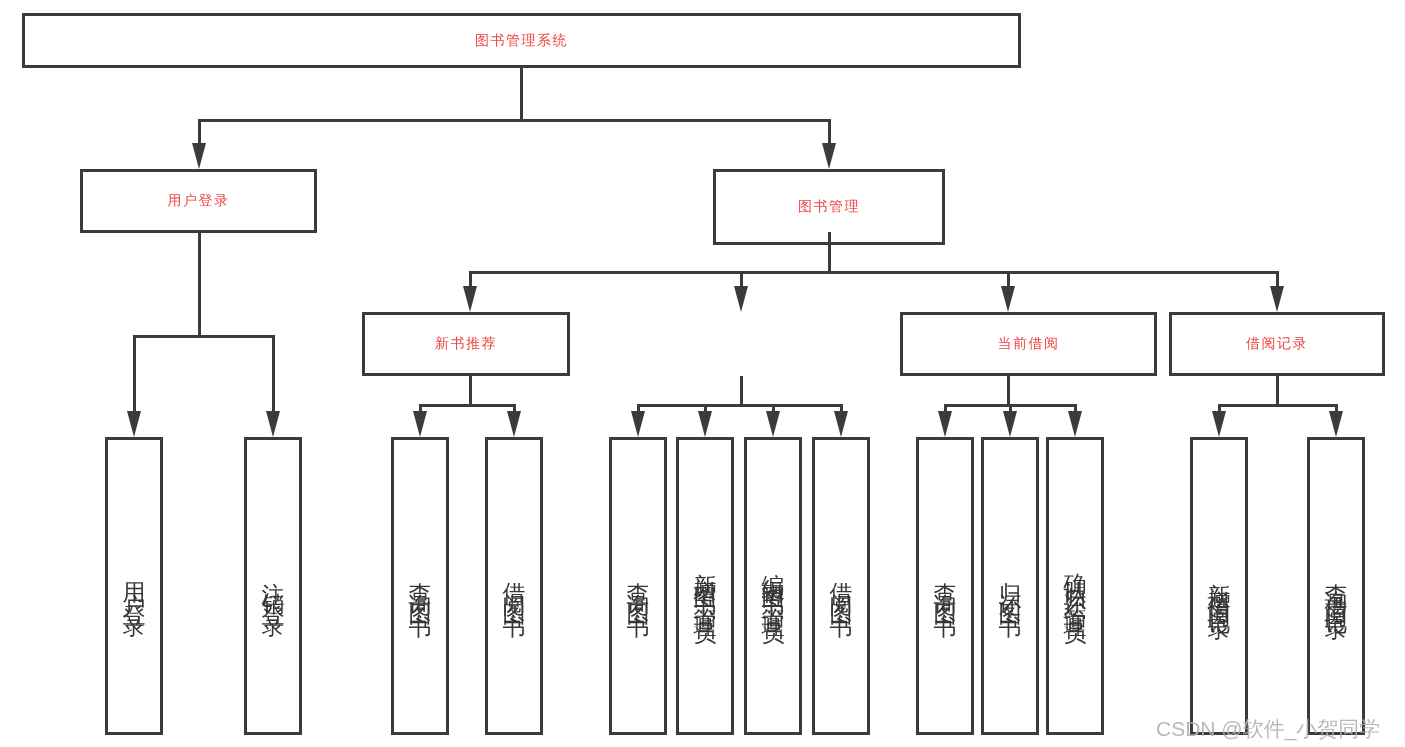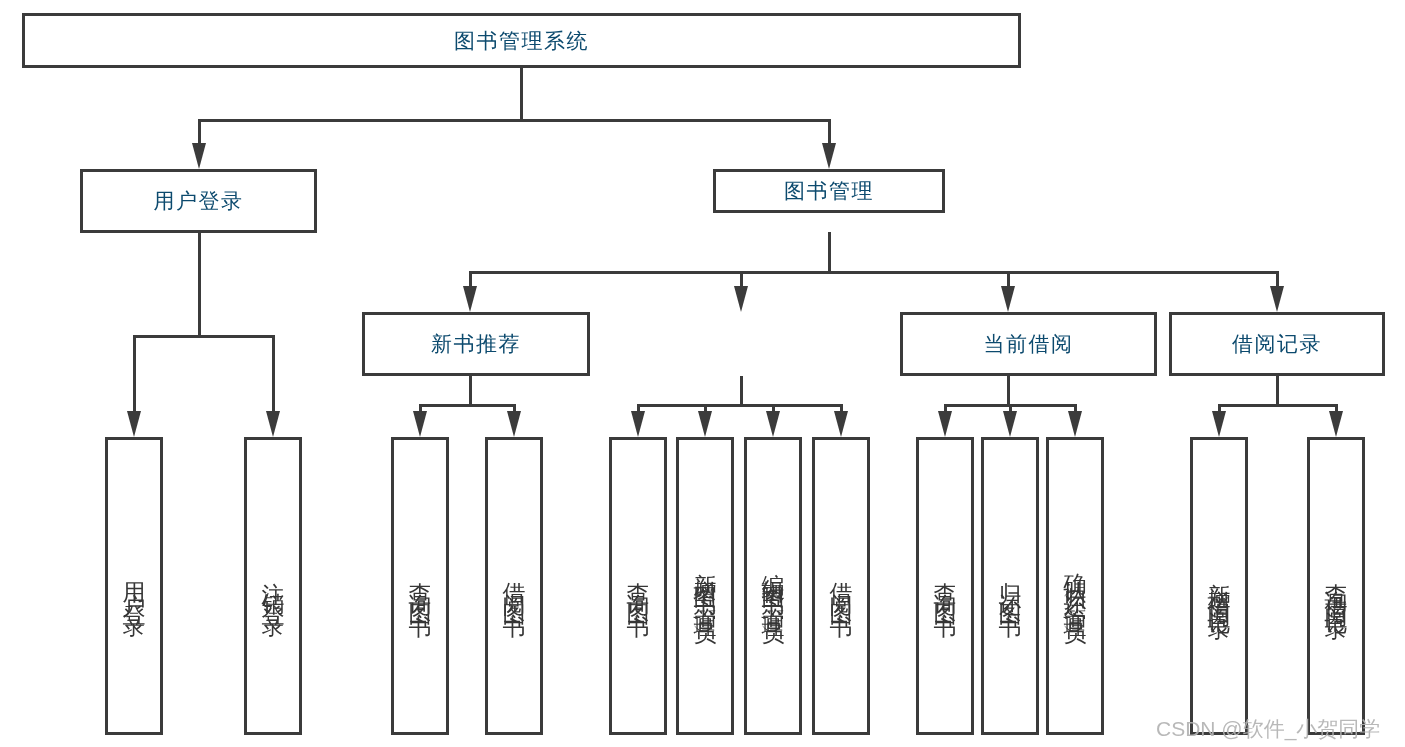--- a/index.html
+++ b/index.html
@@ -4,21 +4,21 @@
 <style>
   html,body { margin:0; padding:0; background:#ffffff; }
   .stage {
     position:relative; width:1405px; height:747px; background:#ffffff;
     font-family:"Liberation Sans", sans-serif; overflow:hidden;
   }
   .box {
     position:absolute; background:#ffffff; border:3px solid #3b3b3b;
     box-sizing:border-box; display:flex; align-items:center; justify-content:center;
   }
-  .box.h .lbl { font-size:21px; color:#0c4a6e; letter-spacing:1.5px; white-space:nowrap; }
+  .box.h .lbl { font-size:14px; color:#ef4444; letter-spacing:1.5px; white-space:nowrap; }
   .box.v .vlbl {
     writing-mode:vertical-rl; text-orientation:mixed;
     font-size:23px; color:#363636; letter-spacing:11px; line-height:1;
   }
   .box.v.mid .vlbl   { letter-spacing:7px; }
   .box.v.tight .vlbl { letter-spacing:7px; }
   .line { position:absolute; background:#3b3b3b; }
   .arrowhead {
     position:absolute; width:0; height:0;
     border-left:7.5px solid transparent; border-right:7.5px solid transparent;
@@ -34,25 +34,25 @@
 
 <div class="stage">
 
   <div class="box h" style="left:22px; top:13px; width:999px; height:55px;">
     <span class="lbl">图书管理系统</span>
   </div>
 
   <div class="box h" style="left:80px; top:169px; width:237px; height:64px;">
     <span class="lbl">用户登录</span>
   </div>
-  <div class="box h" style="left:713px; top:169px; width:232px; height:44px;">
+  <div class="box h" style="left:713px; top:169px; width:232px; height:76px;">
     <span class="lbl">图书管理</span>
   </div>
 
-  <div class="box h" style="left:362px; top:312px; width:228px; height:64px;">
+  <div class="box h" style="left:362px; top:312px; width:208px; height:64px;">
     <span class="lbl">新书推荐</span>
   </div>
   <div class="box h" style="left:900px; top:312px; width:257px; height:64px;">
     <span class="lbl">当前借阅</span>
   </div>
   <div class="box h" style="left:1169px; top:312px; width:216px; height:64px;">
     <span class="lbl">借阅记录</span>
   </div>
 
   <div class="box v" style="left:105px; top:437px; width:58px; height:298px;">

